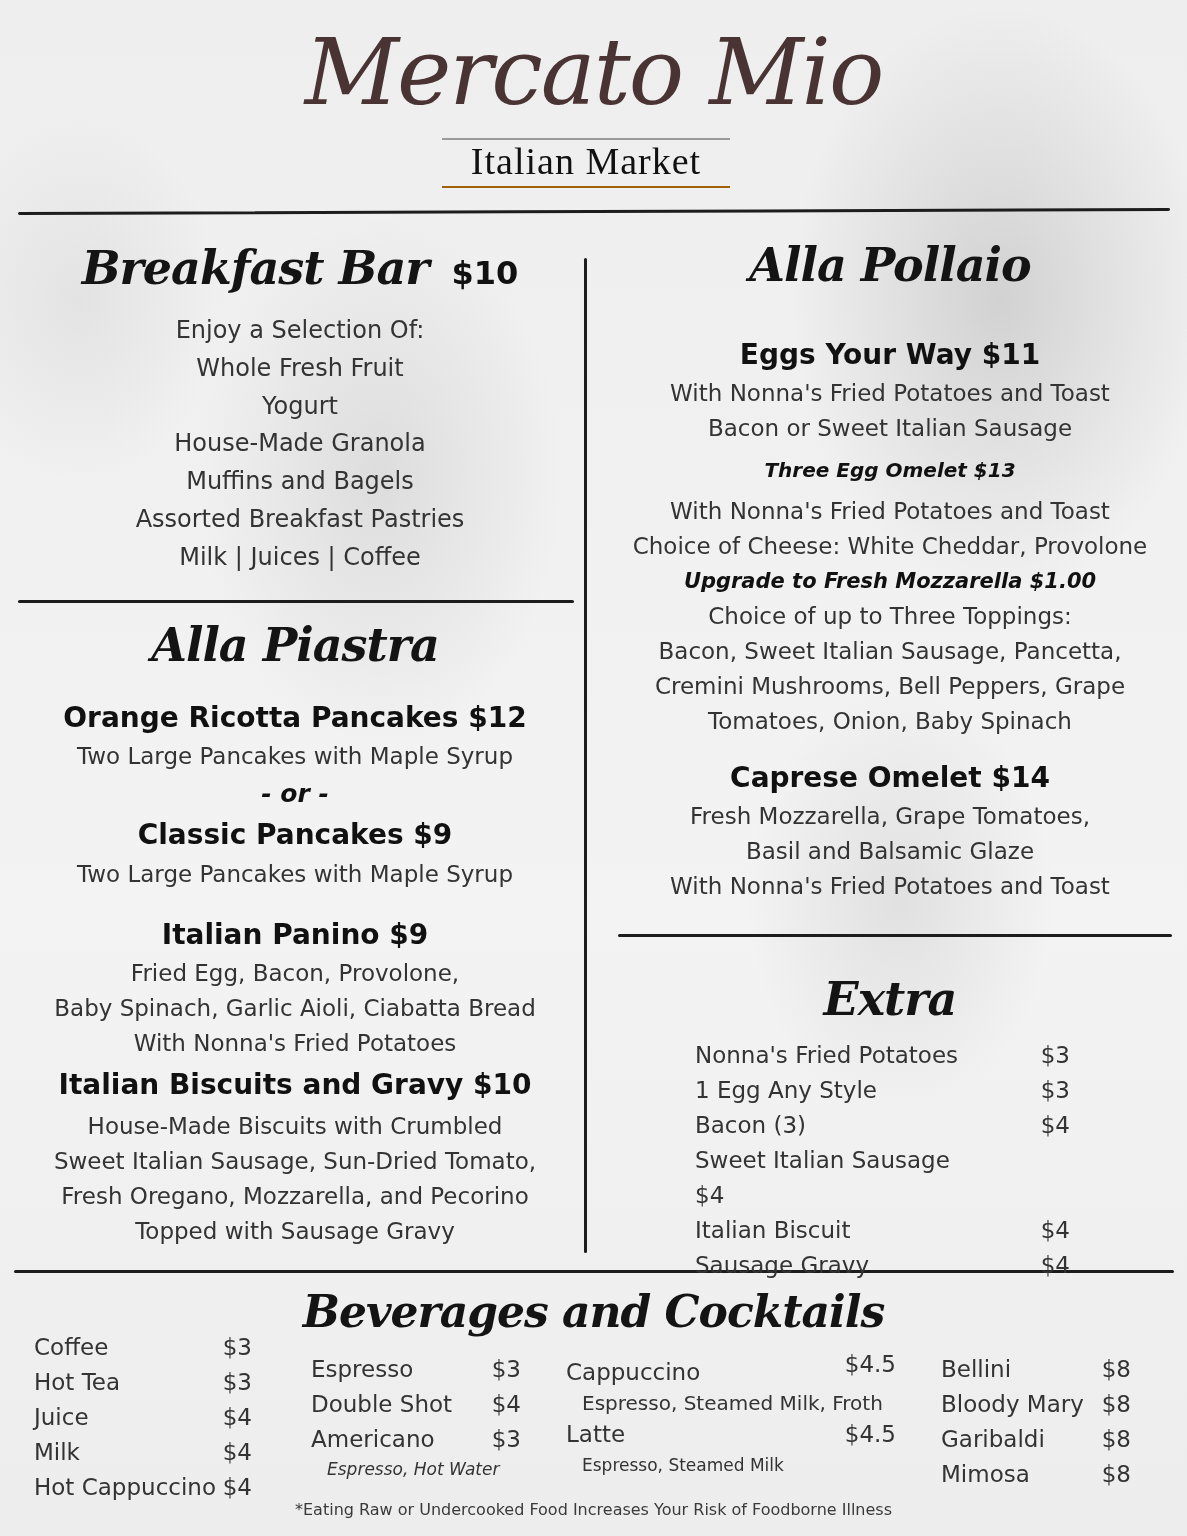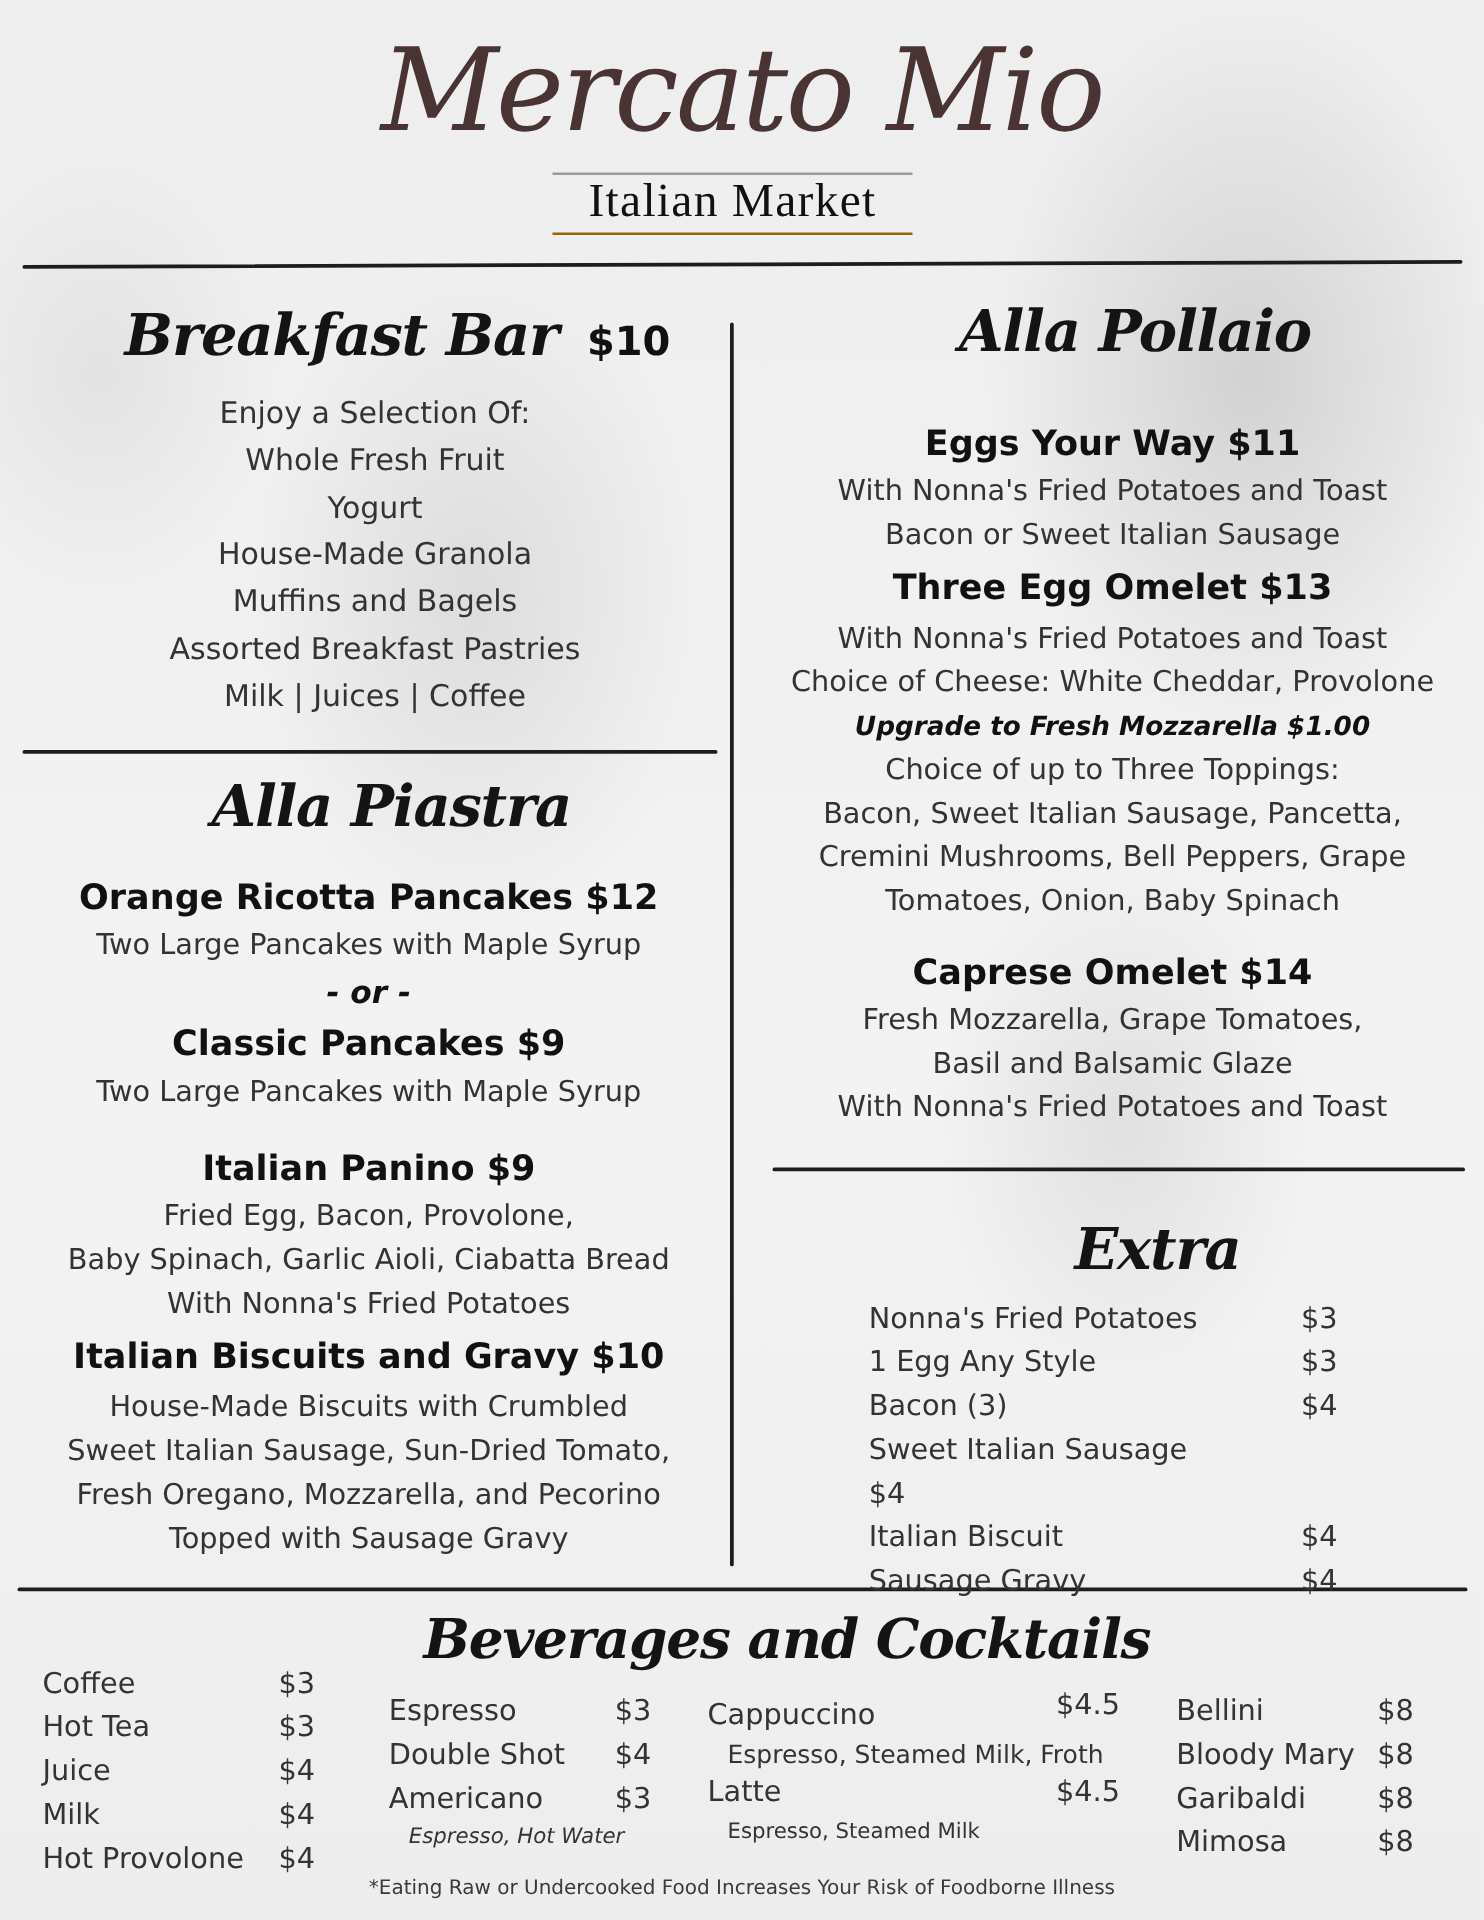--- a/index.html
+++ b/index.html
@@ -26,21 +26,21 @@
   }
   .sub-wrap { left:442px; top:138px; width:288px; height:46px; border-top:2px solid #9a9a9a; border-bottom:2px solid #a16207; }
   .sub {
     width:100%; text-align:center; font-family:"Liberation Serif", serif;
     font-size:38px; line-height:42px; color:#111; letter-spacing:1px;
   }
   .rule { height:3px; background:#1d1d1d; border-radius:2px; }
   .vrule { width:3px; background:#1d1d1d; border-radius:2px; }
   .script {
     font-family:"DejaVu Serif", serif; font-style:italic; font-weight:bold;
-    color:#141414; letter-spacing:-1px;margin-left:36px;
+    color:#141414; letter-spacing:-1px;
   }
   .h-item { font-family:"DejaVu Sans", sans-serif; font-weight:bold; color:#111; }
   .desc { font-family:"DejaVu Sans", sans-serif; font-weight:normal; color:#333; }
   .line { display:block; }
   .col { position:absolute; text-align:center; }
 </style>
 </head>
 <body>
 
 <div class="bg"></div>
@@ -94,21 +94,21 @@
   </div>
 </div>
 
 <div class="col" style="left:600px;width:580px;top:232px;">
   <div class="script" style="font-size:46px;line-height:66px;">Alla Pollaio</div>
   <div class="h-item" style="font-size:28px;line-height:42px;margin-top:36px;">Eggs Your Way  $11</div>
   <div class="desc" style="font-size:23px;line-height:35px;">
     <span class="line">With Nonna's Fried Potatoes and Toast</span>
     <span class="line">Bacon or Sweet Italian Sausage</span>
   </div>
-  <div class="h-item" style="font-size:28px;line-height:48px;">Three Egg Omelet  $13</div>
+  <div class="h-item" style="font-size:20px;line-height:48px;font-style:italic;">Three Egg Omelet  $13</div>
   <div class="desc" style="font-size:23px;line-height:35px;">
     <span class="line">With Nonna's Fried Potatoes and Toast</span>
     <span class="line">Choice of Cheese: White Cheddar, Provolone</span>
   </div>
   <div class="h-item" style="font-size:21px;font-style:italic;line-height:35px;">Upgrade to Fresh Mozzarella $1.00</div>
   <div class="desc" style="font-size:23px;line-height:35px;">
     <span class="line">Choice of up to Three Toppings:</span>
     <span class="line">Bacon, Sweet Italian Sausage, Pancetta,</span>
     <span class="line">Cremini Mushrooms, Bell Peppers, Grape</span>
     <span class="line">Tomatoes, Onion, Baby Spinach</span>
@@ -162,21 +162,21 @@
     </div>
   <div style="display:flex;justify-content:space-between;">
       <span>Juice</span>
       <span>$4</span>
     </div>
   <div style="display:flex;justify-content:space-between;">
       <span>Milk</span>
       <span>$4</span>
     </div>
   <div style="display:flex;justify-content:space-between;">
-      <span>Hot Provolone</span>
+      <span>Hot Cappuccino</span>
       <span>$4</span>
     </div>
 </div>
 
 <div class="abs desc" style="left:311px;top:1352px;width:210px;font-size:23px;line-height:35px;">
   <div style="display:flex;justify-content:space-between;">
       <span>Espresso</span>
       <span>$3</span>
     </div>
   <div style="display:flex;justify-content:space-between;">

